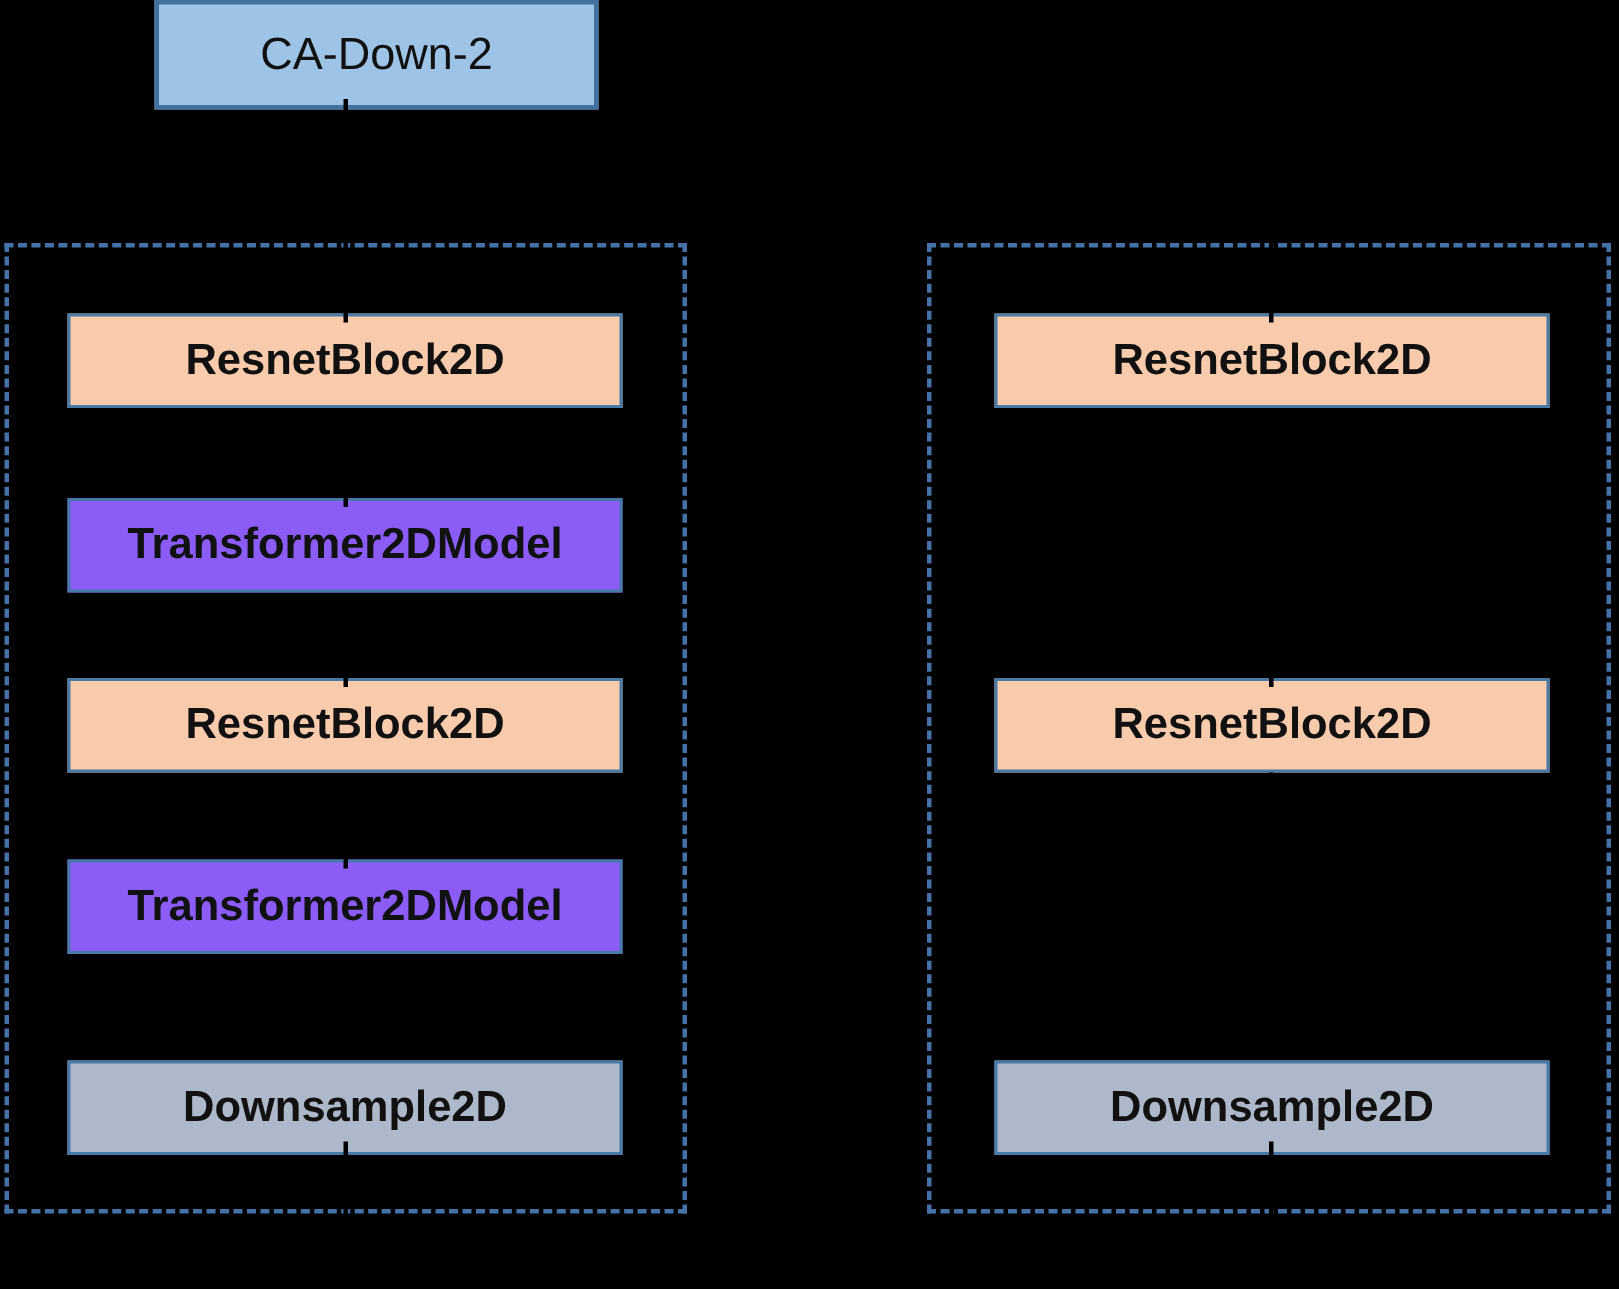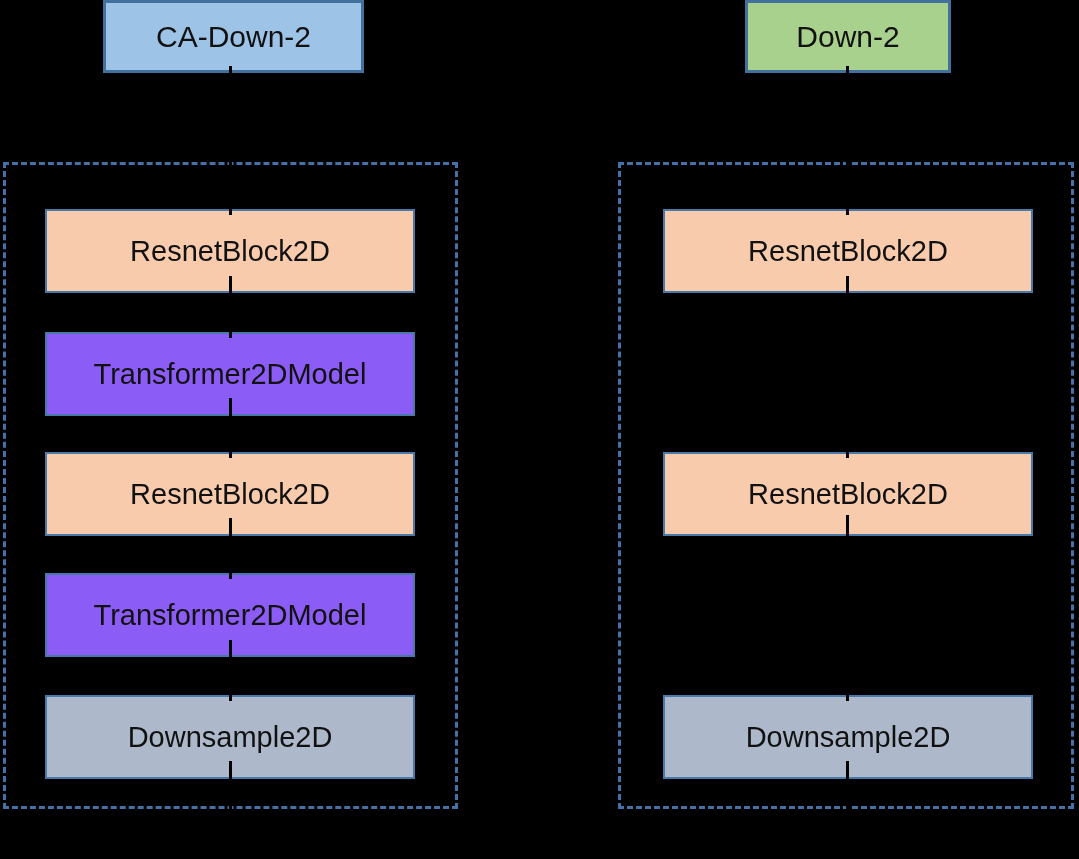--- a/index.html
+++ b/index.html
@@ -22,57 +22,58 @@
     top: 0;
     height: 73px;
     box-sizing: border-box;
     border: 3px solid #41719C;
     display: flex;
     align-items: center;
     justify-content: center;
     font-size: 30px;
     z-index: 2;
   }
-  .hdr-left  { left: 103px; width: 261px; background: #9DC3E6; }
+  .hdr-left  { left: 103px; width: 296px; background: #9DC3E6; }
   .hdr-right { left: 745px; width: 206px; background: #A9D18E; }
 
   
   .group {
     position: absolute;
     top: 162px;
     height: 647px;
     box-sizing: border-box;
     border: 3px dashed #4472A8;
     z-index: 1;
   }
   .group-left  { left: 3px;   width: 455px; }
   .group-right { left: 618px; width: 456px; }
 
   
   .blk {
     position: absolute;
-    height: 84px;
+    height: 63px;
     box-sizing: border-box;
     border: 2px solid #4779A9;
     display: flex;
     align-items: center;
     justify-content: center;
     font-size: 29px;
     z-index: 3;
+    font-weight: bold;
   }
   .col-left  .blk { left: 45px;  width: 370px; }
   .col-right .blk { left: 663px; width: 370px; }
   .slot0 { top: 209px; }
   .slot1 { top: 332px; }
   .slot2 { top: 452px; }
   .slot3 { top: 573px; }
   .slot4 { top: 695px; }
   .t-resnet      { background: #F8CBAD; }
   .t-transformer { background: #8b5cf6; }
-  .t-downsample  { background: #ADB9CA; }
+  .t-downsample  { background: #ADB9CA; margin-top: 12px; }
 
   
   .conn {
     position: absolute;
     width: 3px;
     background: #000000;
     z-index: 4;
   }
   .cx-left  { left: 229px; }
   .cx-right { left: 846px; }
@@ -84,21 +85,20 @@
   .c-f { top: 761px; height: 67px;  }  
   .c-g { top: 276px; height: 182px; }  
   .c-h { top: 515px; height: 186px; }  
 </style>
 </head>
 <body>
 
 <div class="canvas">
 
   <div class="hdr hdr-left">CA-Down-2</div>
-  <div class="hdr hdr-right">Down-2</div>
 
   <div class="group group-left"></div>
   <div class="group group-right"></div>
 
   <div class="col-left">
     <div class="blk t-resnet slot0">ResnetBlock2D</div>
     <div class="blk t-transformer slot1">Transformer2DModel</div>
     <div class="blk t-resnet slot2">ResnetBlock2D</div>
     <div class="blk t-transformer slot3">Transformer2DModel</div>
     <div class="blk t-downsample slot4">Downsample2D</div>

